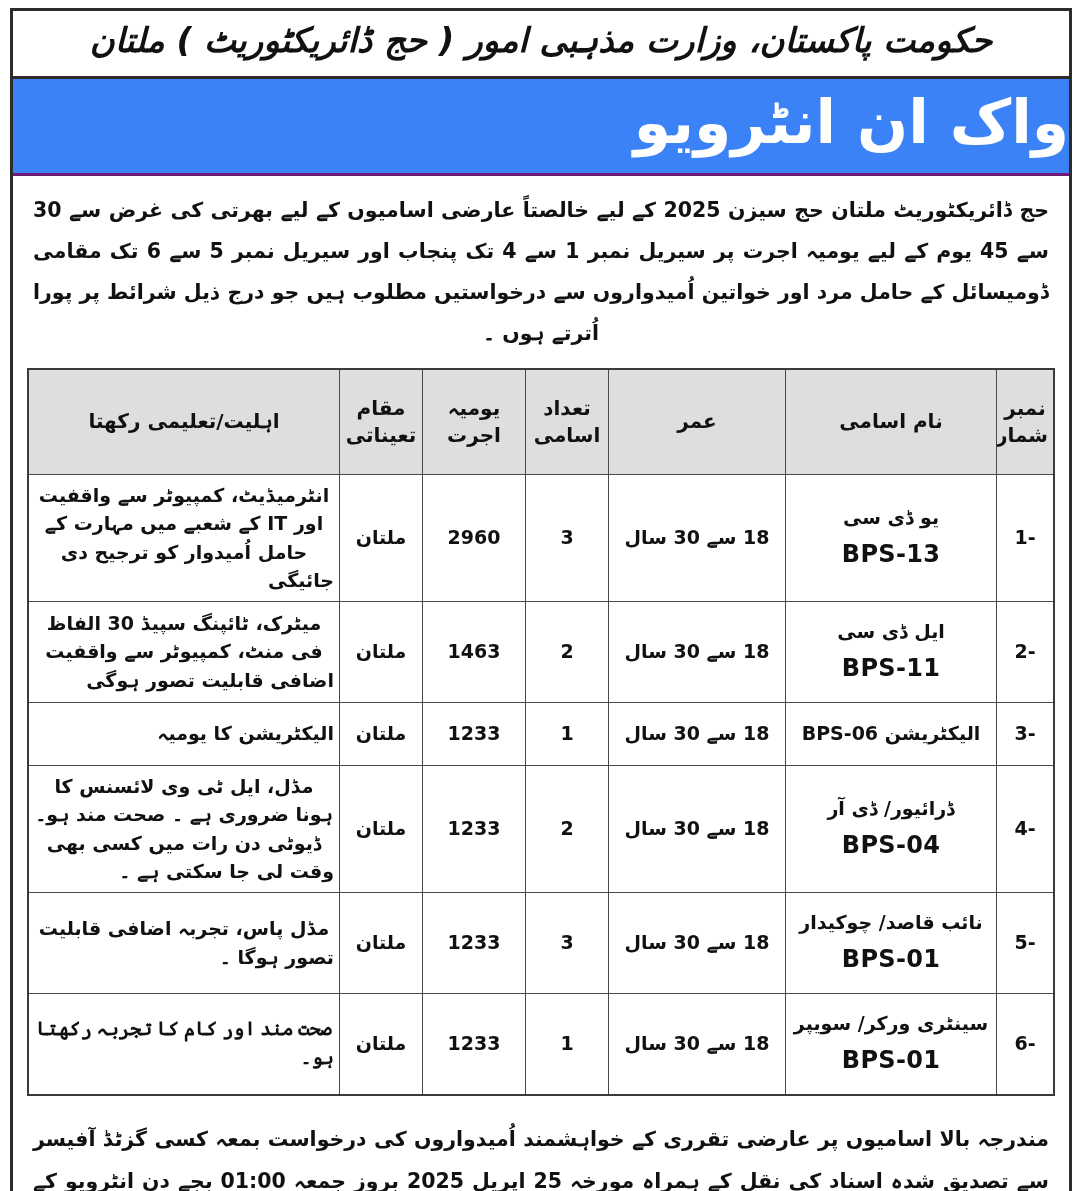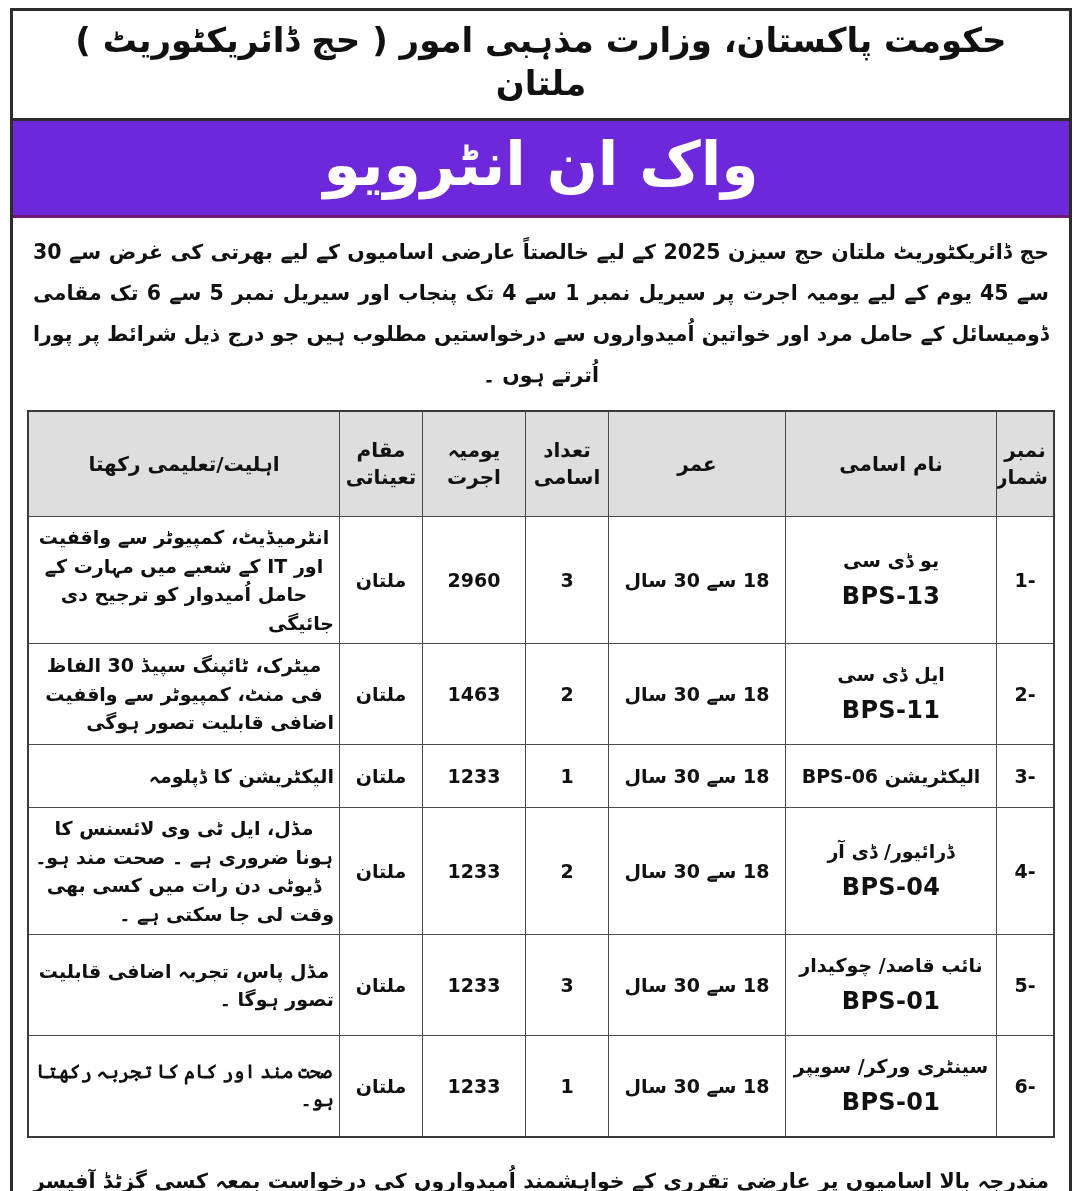--- a/index.html
+++ b/index.html
@@ -22,34 +22,35 @@
     width:1062px;
     background:#fff;
   }
 
   
   .title-bar{
     background:#ffffff;
     text-align:center;
     padding:8px 12px 14px 12px;
     border-bottom:3px solid #2e2b2b;
+    font-style:italic;
   }
   .org-title{
     font-size:34px;
     font-weight:bold;
     line-height:1.25;
     letter-spacing:0px;
     color:#111;
     direction:rtl;
   }
 
   
   .banner{
-    background:#6d28d9;
-    text-align:center;
+    background:#3b82f6;
+    text-align:right;
     padding:10px 0 18px 0;
   }
   .banner-text{
     color:#ffffff;
     font-size:60px;
     font-weight:bold;
     line-height:1.1;
     letter-spacing:1px;
     direction:rtl;
   }
@@ -181,21 +182,21 @@
 
           <tr class="row-short">
             <td class="c-sr">-3</td>
             <td class="c-post nowrapline">
               <span class="post-name">الیکٹریشن BPS-06</span>
             </td>
             <td class="c-age nowrapline">18 سے 30 سال</td>
             <td class="c-count">1</td>
             <td class="c-wage">1233</td>
             <td class="c-place">ملتان</td>
-            <td class="c-elig" style="text-align-last:right;">الیکٹریشن کا ڈپلومہ</td>
+            <td class="c-elig" style="text-align-last:right;">الیکٹریشن کا یومیہ</td>
           </tr>
 
           <tr class="row-tall">
             <td class="c-sr">-4</td>
             <td class="c-post">
               <span class="post-name">ڈرائیور/ ڈی آر</span>
               <span class="bps">BPS-04</span>
             </td>
             <td class="c-age nowrapline">18 سے 30 سال</td>
             <td class="c-count">2</td>

